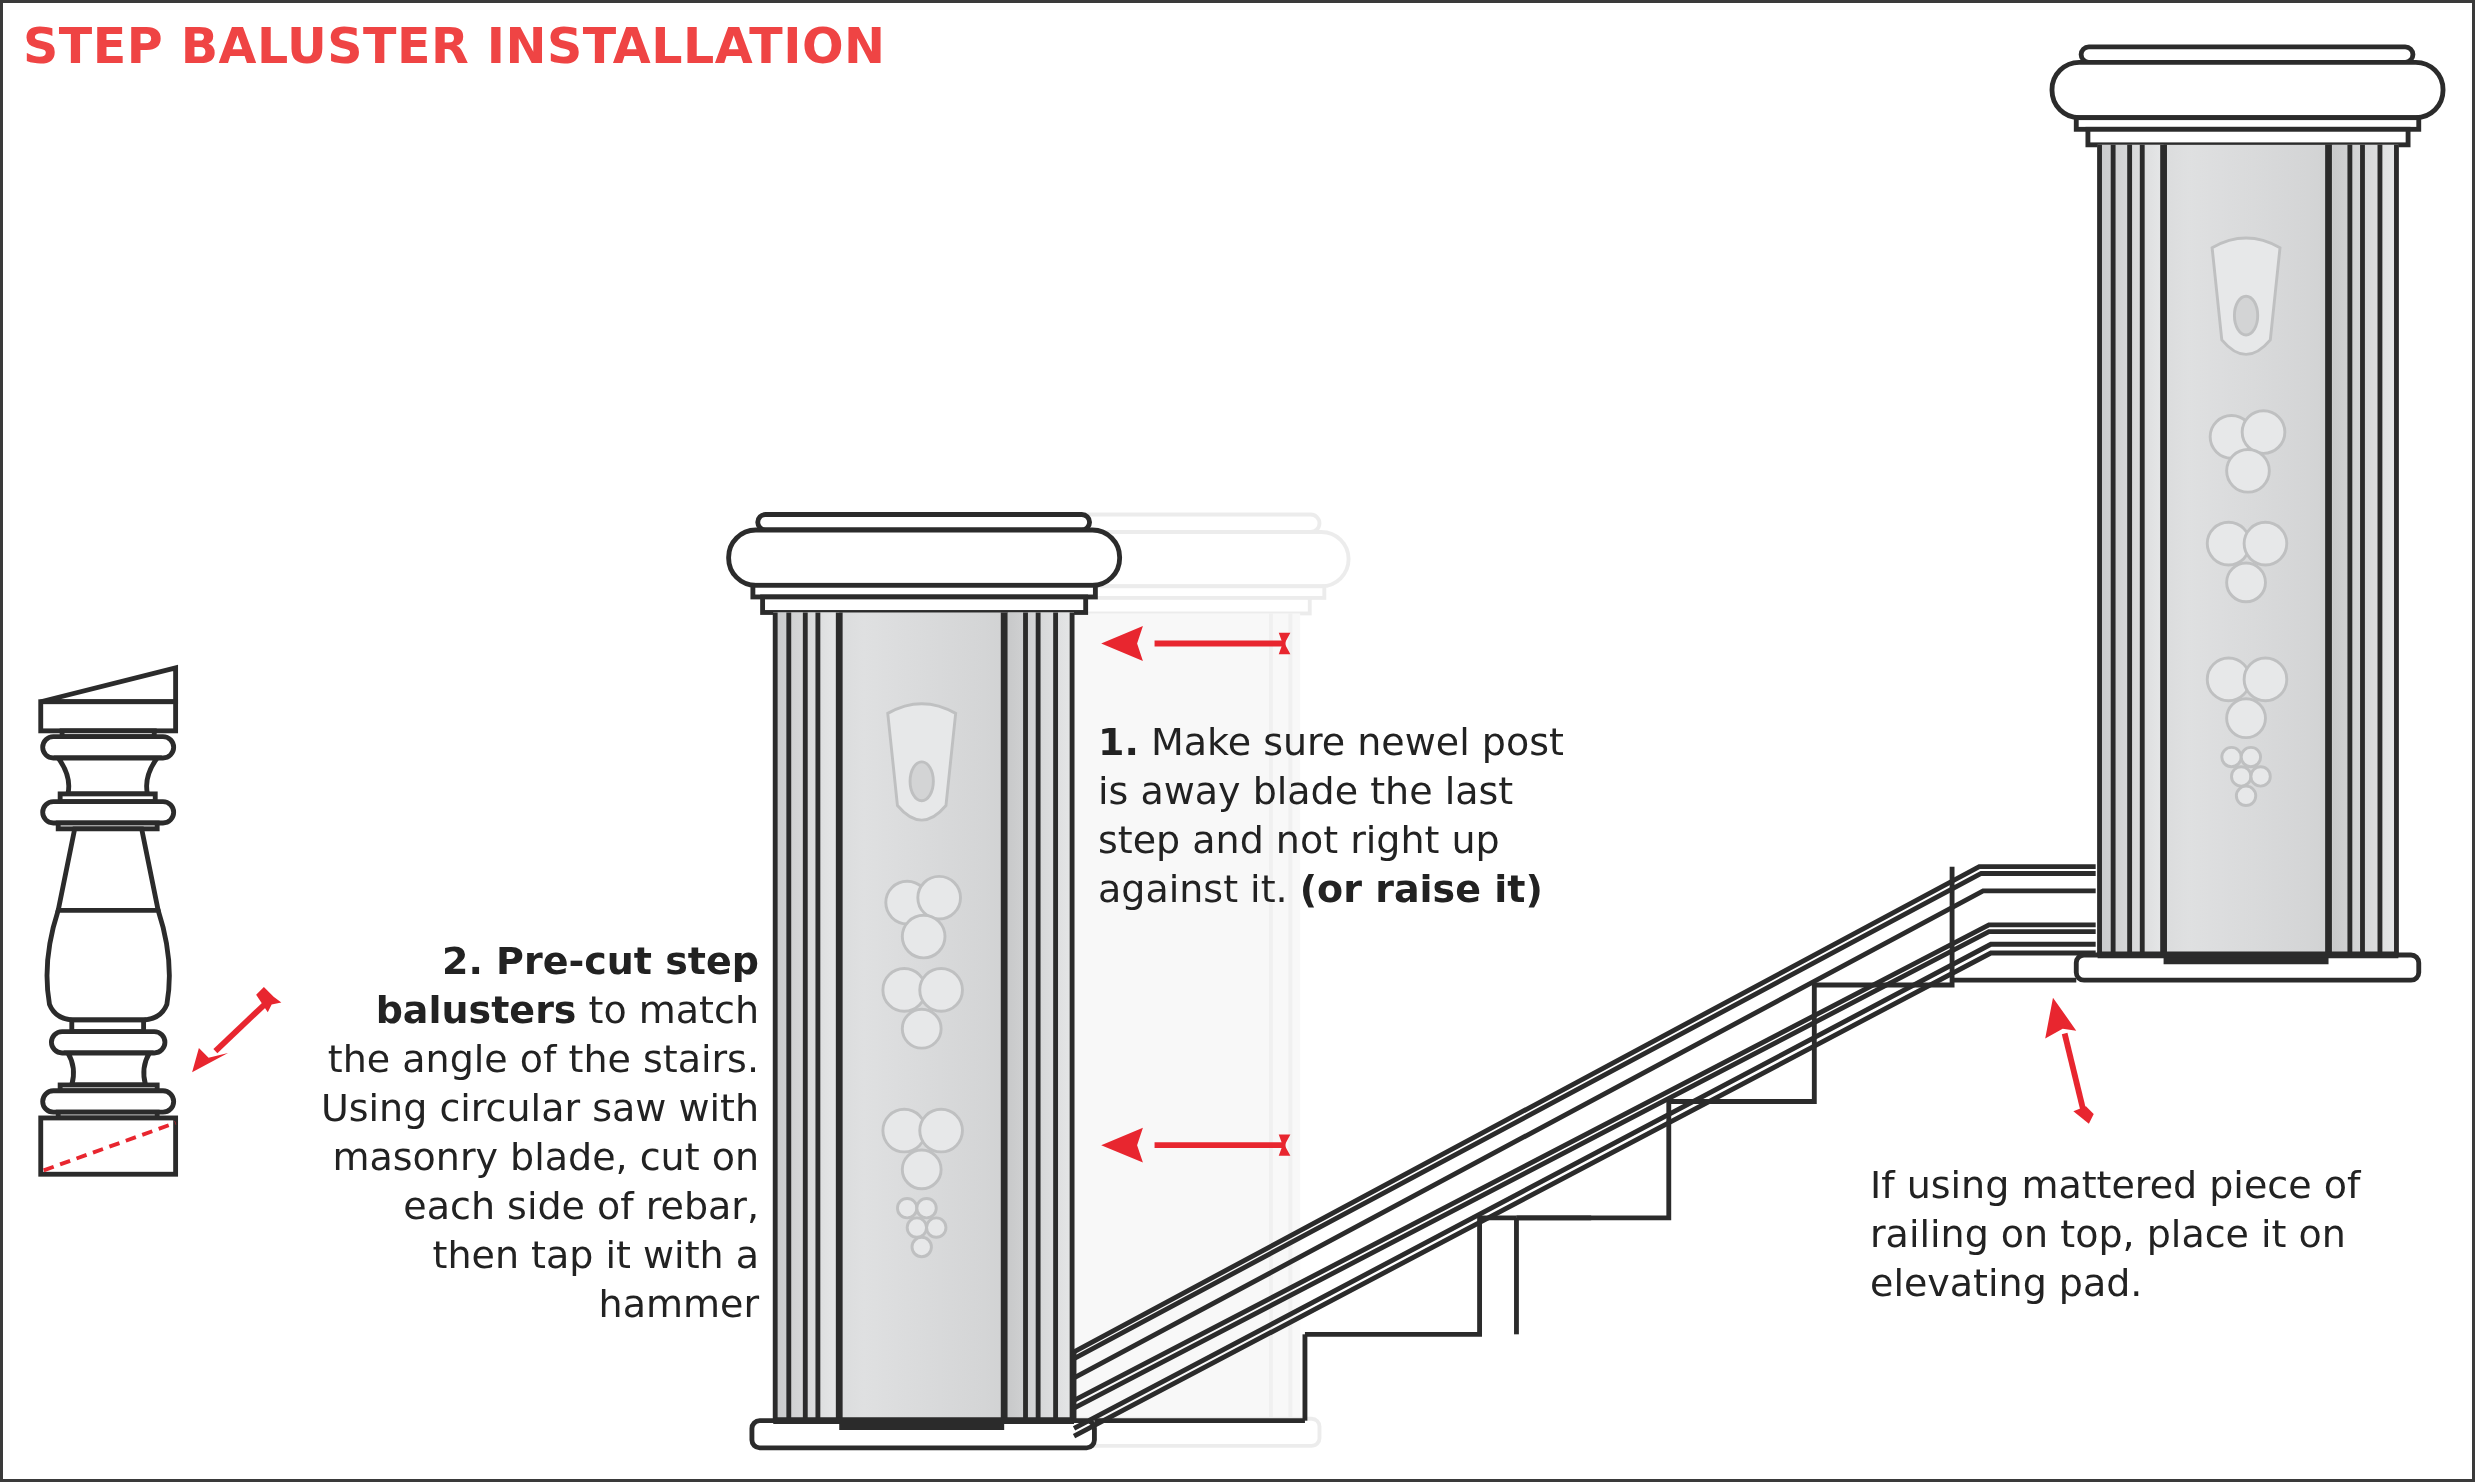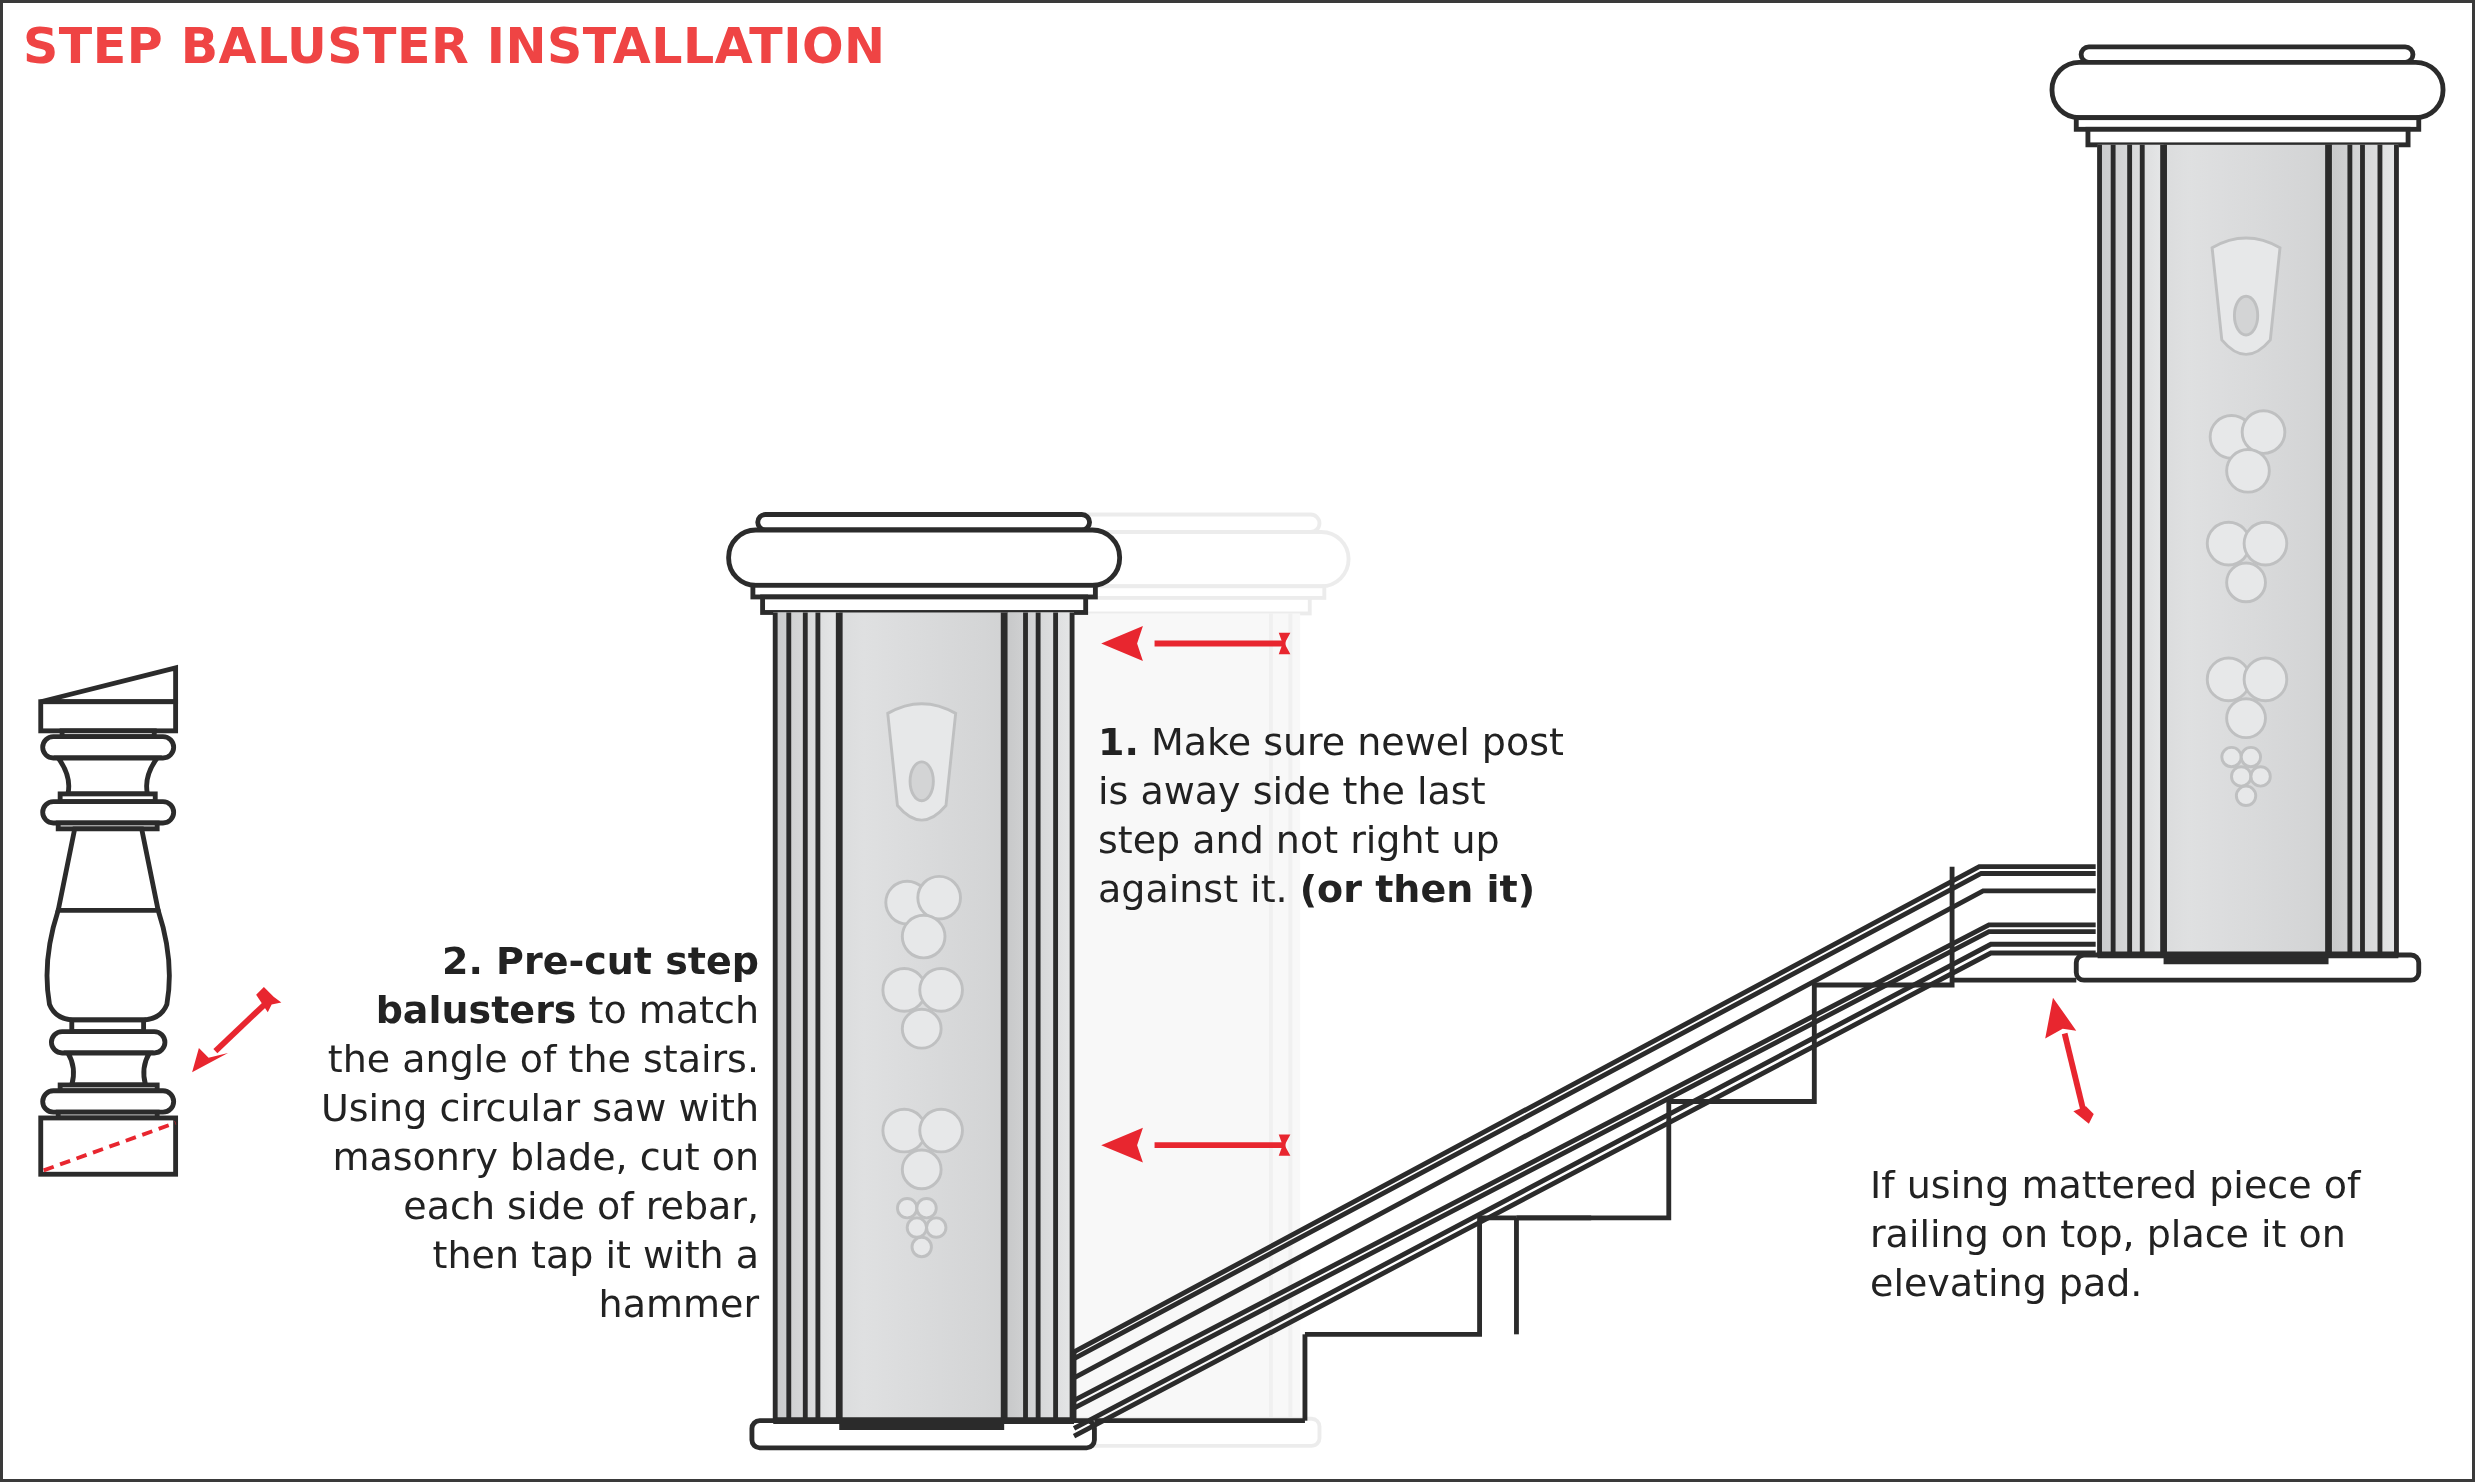--- a/index.html
+++ b/index.html
@@ -210,21 +210,21 @@
     <polygon points="264,1025 272,1017 282,1027 290,1033 280,1035 276,1043" stroke="none"></polygon>
   </g>
   <g fill="#e8262f" stroke="#e8262f">
     <line x1="2128" y1="1065" x2="2147" y2="1143" stroke-width="6"></line>
     <polygon points="2116,1028 2140,1062 2126,1060 2108,1070" stroke="none"></polygon>
     <polygon points="2137,1145 2150,1140 2158,1148 2153,1158" stroke="none"></polygon>
   </g>
 </svg>
 
 <div class="note note-1">
-  <b>1.</b><span> Make sure newel post is away side the last step and not right up against it. </span><b>(or then it)</b>
+  <b>1.</b><span> Make sure newel post is away blade the last step and not right up against it. </span><b>(or raise it)</b>
 </div>
 
 <div class="note note-2">
   <b>2. Pre-cut step balusters</b><span> to match the angle of the stairs. Using circular saw with masonry blade, cut on each side of rebar, then tap it with a hammer</span>
 </div>
 
 <div class="note note-3">
   <span>If using mattered piece of railing on top, place it on elevating pad.</span>
 </div>
 

